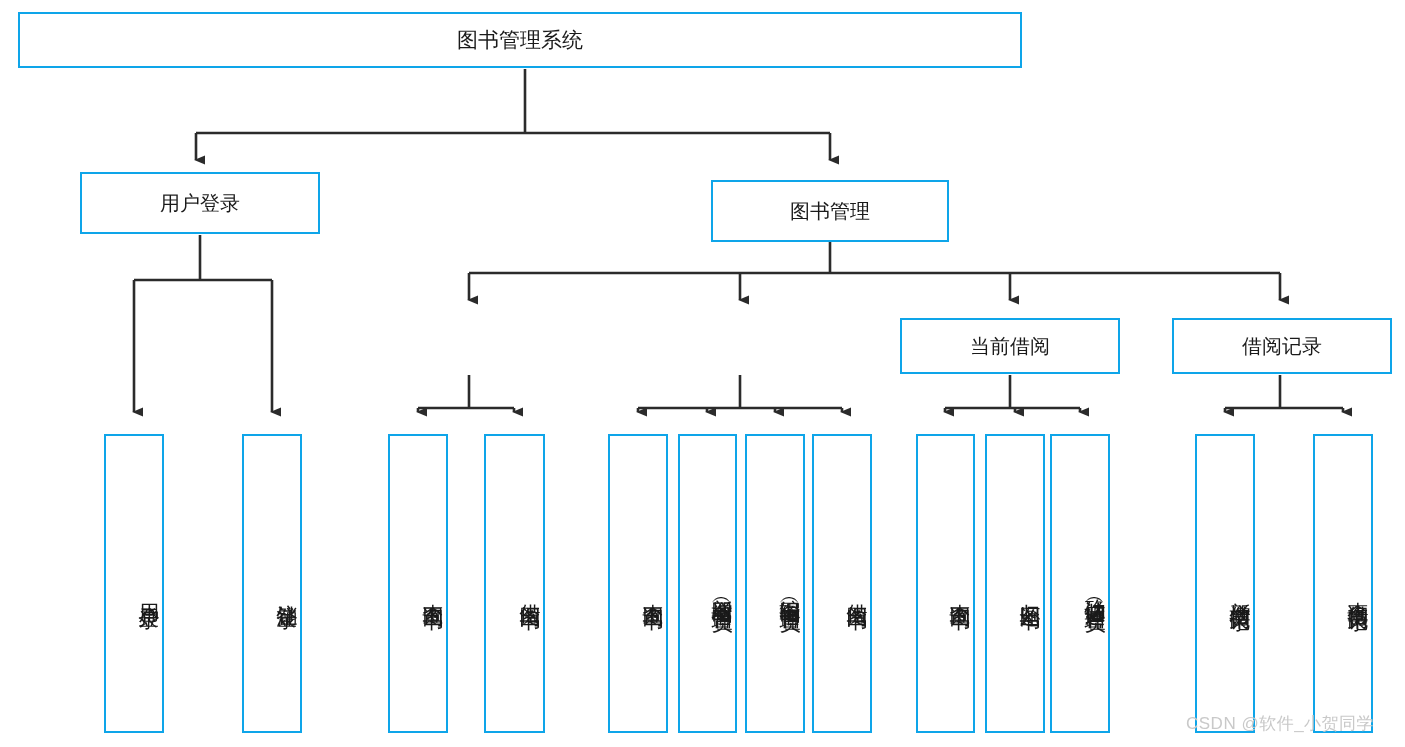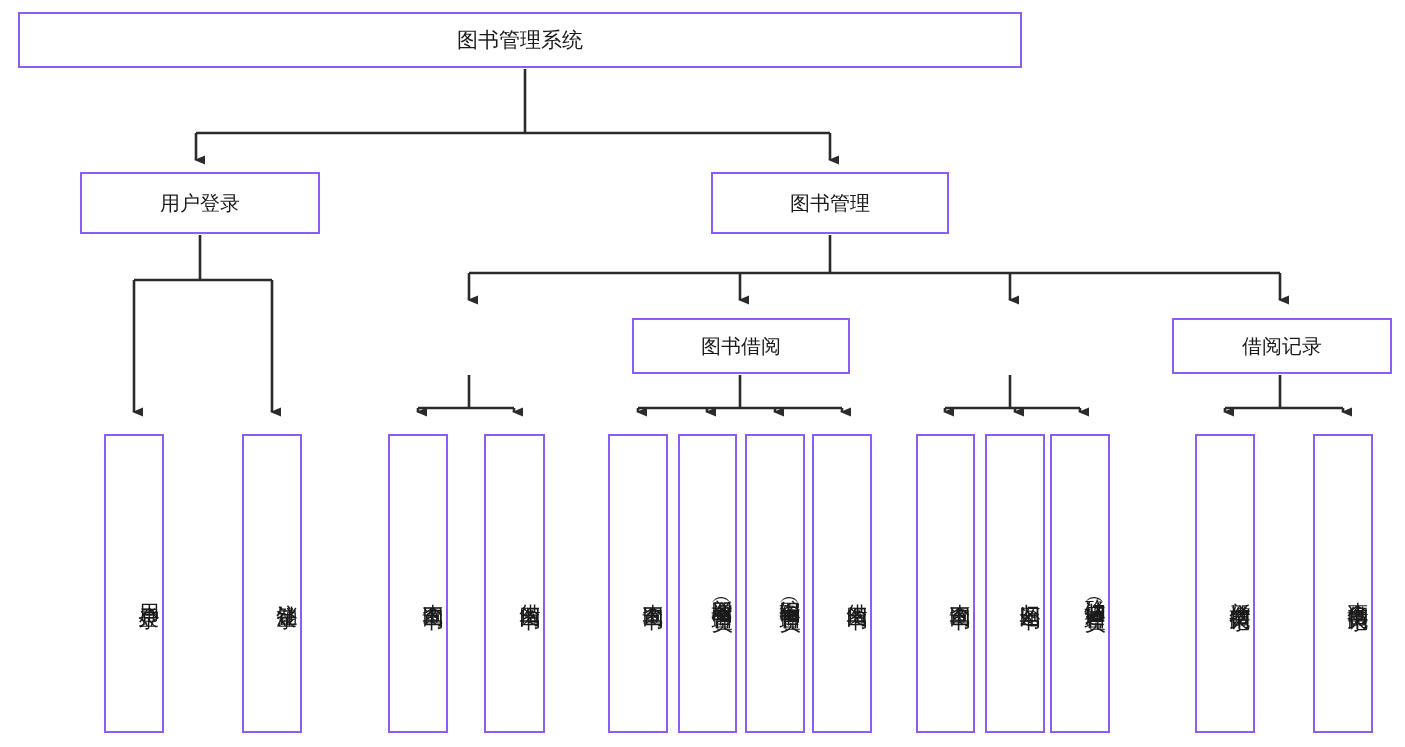--- a/index.html
+++ b/index.html
@@ -17,21 +17,21 @@
   svg.connectors{
     position:absolute;
     left:0; top:0;
     width:1405px; height:747px;
     pointer-events:none;
   }
   .node{
     position:absolute;
     box-sizing:border-box;
     background:#ffffff;
-    border:2px solid #8b5cf6;
+    border:2px solid #0ea5e9;
     display:flex;
     align-items:center;
     justify-content:center;
     color:#1a1a1a;
     line-height:1.25;
   }
   .node.root{
     font-size:21px;
   }
   .node.l2{
@@ -123,26 +123,26 @@
     </g>
   </svg>
 
   <div class="node root" style="left:18px; top:12px; width:1004px; height:56px;">
     <span>图书管理系统</span>
   </div>
 
   <div class="node l2" style="left:80px; top:172px; width:240px; height:62px;">
     <span>用户登录</span>
   </div>
-  <div class="node l2" style="left:711px; top:172px; width:238px; height:62px;">
+  <div class="node l2" style="left:711px; top:180px; width:238px; height:62px;">
     <span>图书管理</span>
   </div>
 
-  <div class="node l3" style="left:632px; top:318px; width:218px; height:56px;">
-    <span>图书借阅</span>
+  <div class="node l3" style="left:900px; top:318px; width:220px; height:56px;">
+    <span>当前借阅</span>
   </div>
   <div class="node l3" style="left:1172px; top:318px; width:220px; height:56px;">
     <span>借阅记录</span>
   </div>
 
   <div class="node leaf" style="left:104px; top:434px; width:60px; height:299px;">
     <span class="vtext">用户登录</span>
   </div>
   <div class="node leaf" style="left:242px; top:434px; width:60px; height:299px;">
     <span class="vtext">注销登录</span>
@@ -178,14 +178,15 @@
     <span class="vtext">确认归还（管理员）</span>
   </div>
 
   <div class="node leaf" style="left:1195px; top:434px; width:60px; height:299px;">
     <span class="vtext">新增借阅记录</span>
   </div>
   <div class="node leaf" style="left:1313px; top:434px; width:60px; height:299px;">
     <span class="vtext">查询借阅记录</span>
   </div>
 
+  <div class="watermark">CSDN @软件_小贺同学</div>
 
 </div>
 
 </body></html>

